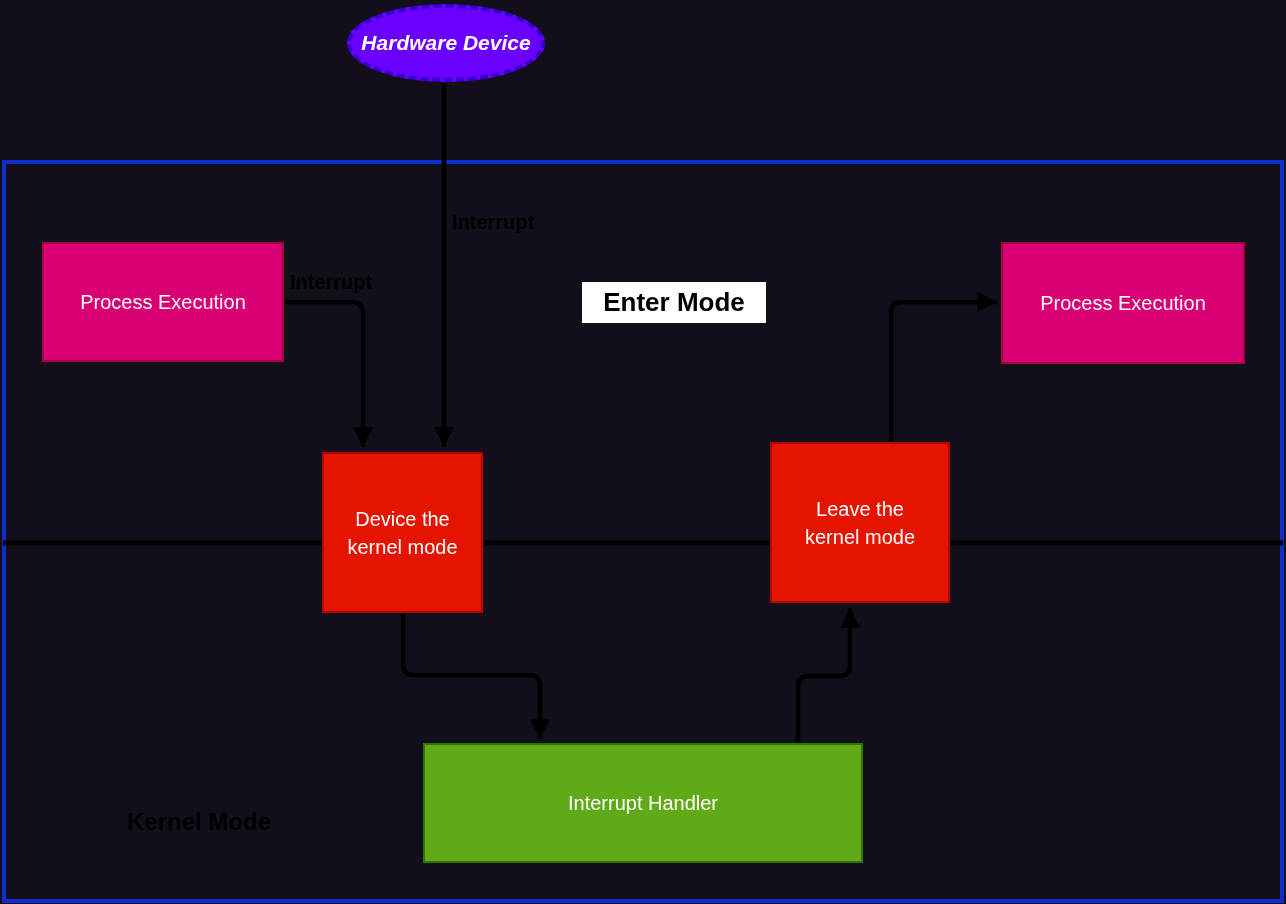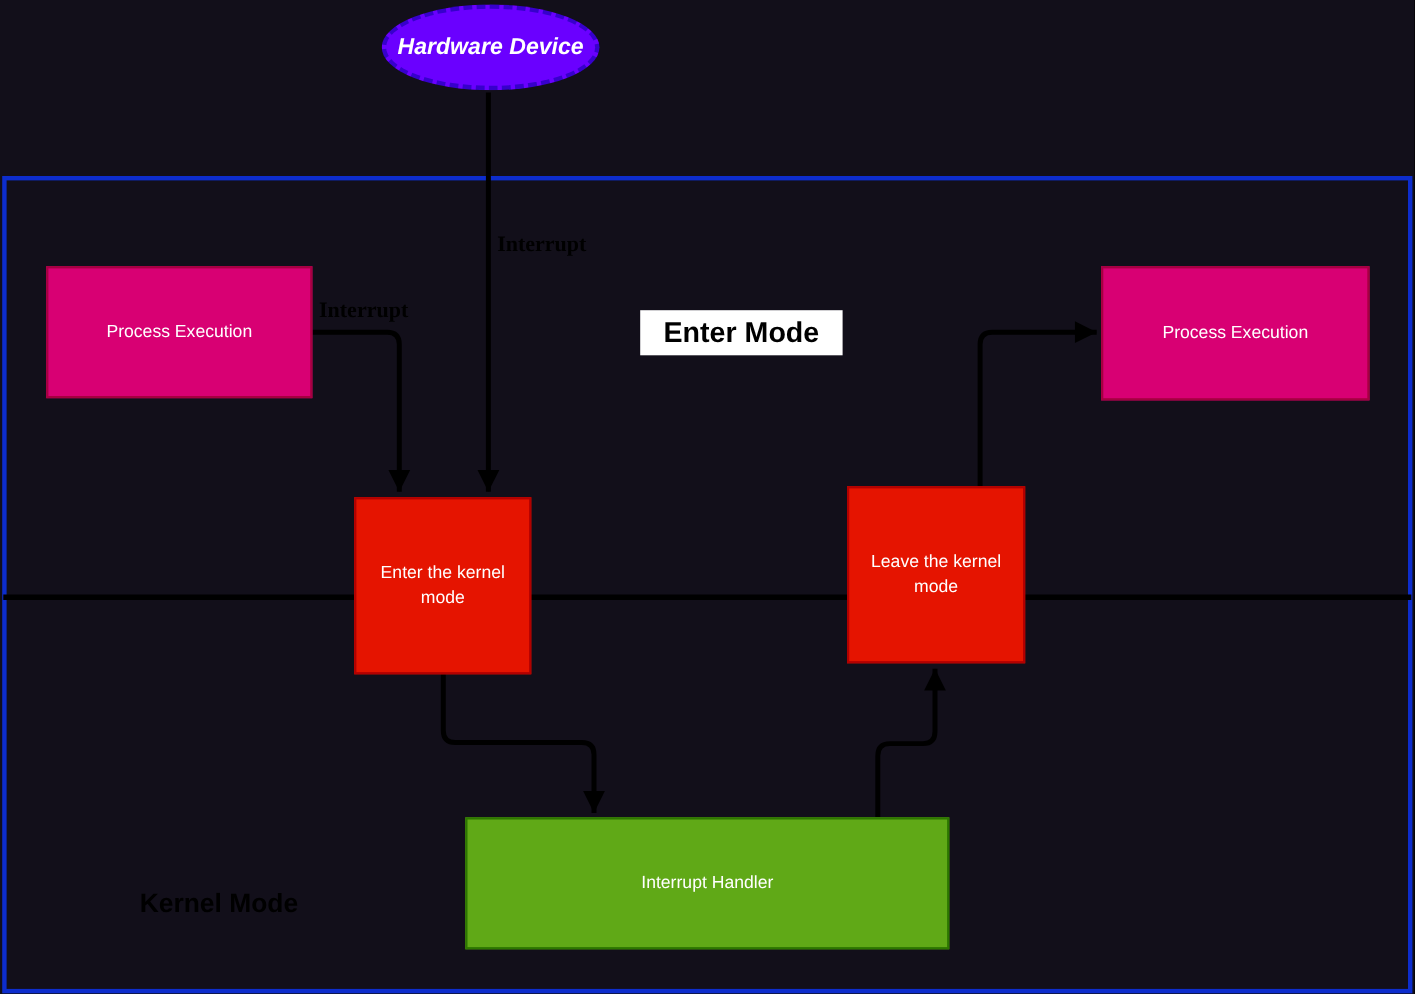--- a/index.html
+++ b/index.html
@@ -24,38 +24,38 @@
     fill:none;
     stroke:var(--arrow-black, #000);
     stroke-width:4.5;
   }
   .edges line.divider { stroke-width:5; }
   .node {
     position:absolute;
     display:flex; align-items:center; justify-content:center;
     text-align:center;
     color:var(--node-text, #fff);
-    font-size:16px;
+    font-size:20px;
     line-height:1.4;
     box-sizing:border-box;
   }
   .node.pink  { background:var(--magenta-fill, #D80073); border:2px solid var(--magenta-stroke, #A50040); }
   .node.red   { background:var(--red-fill, #E51400);     border:2px solid var(--red-stroke, #B20000); }
   .node.green { background:var(--green-fill, #60A917);   border:2px solid var(--green-stroke, #2D7600);align-items:center; }
   .node.ellipse {
     background:var(--purple-fill, #6A00FF);
     border:4px dashed var(--purple-stroke, #3700CC);
     border-radius:50%;
     font-weight:bold;
     font-size:21px;
   }
   .pe-left   { left:42px;   top:242px; width:242px; height:120px; }
   .pe-right  { left:1001px; top:242px; width:244px; height:122px; }
   .enter-box { left:322px;  top:452px; width:161px; height:161px; padding:0 18px; }
-  .leave-box { left:770px;  top:442px; width:162px; height:161px; padding:0 18px; }
+  .leave-box { left:770px;  top:442px; width:180px; height:161px; padding:0 18px; }
   .handler-box { left:423px; top:743px; width:440px; height:120px; }
   .hw-ellipse { left:347px; top:4px; width:198px; height:78px;font-style:italic; }
   .zone-label {
     position:absolute;
     font-weight:bold;
     color:var(--label-text, #000);
   }
   .user-mode {
     left:582px; top:282px; width:184px; height:41px;
     background:var(--user-mode-bg, #fff);
@@ -64,21 +64,20 @@
   }
   .kernel-mode {
     left:127px; top:808px;
     font-size:24px;
   }
   .edge-label {
     position:absolute;
     font-weight:bold;
     font-size:20px;
     color:var(--label-text, #000);
-    font-family:Liberation Serif, serif;
   }
   .int-left   { left:290px; top:271px; }
   .int-center { left:452px; top:211px; }
 </style>
 </head>
 <body>
 
 <div class="stage">
 
   <div class="boundary"></div>
@@ -99,21 +98,21 @@
 
   <div class="node ellipse hw-ellipse">
     <span>Hardware Device</span>
   </div>
 
   <div class="node pink pe-left">
     <span>Process Execution</span>
   </div>
 
   <div class="node red enter-box">
-    <span>Enter the kernel mode</span>
+    <span>Device the kernel mode</span>
   </div>
 
   <div class="node red leave-box">
     <span>Leave the kernel mode</span>
   </div>
 
   <div class="node pink pe-right">
     <span>Process Execution</span>
   </div>
 

